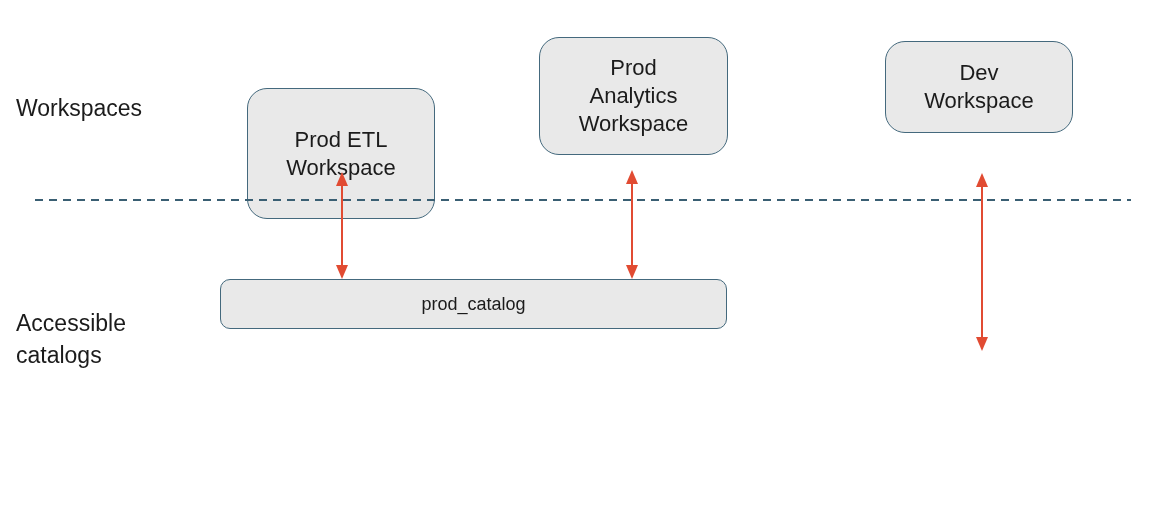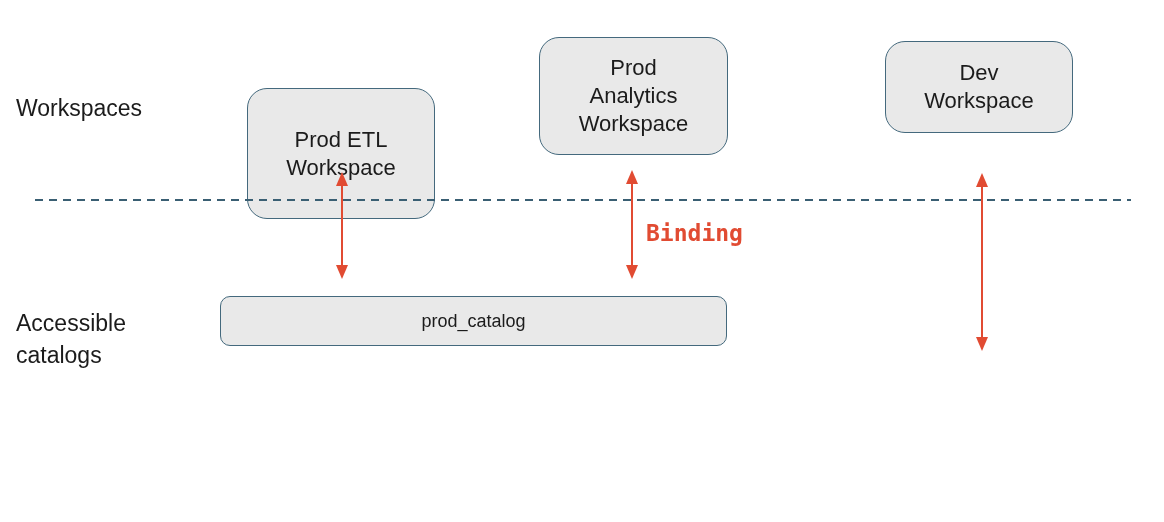--- a/index.html
+++ b/index.html
@@ -43,21 +43,20 @@
   }
   .catalog-bar {
     position: absolute;
     background: var(--box-fill);
     border: 1.5px solid var(--box-border);
     border-radius: 10px;
     display: flex;
     align-items: center;
     justify-content: center;
     text-align: center;
-    margin-top: 17px;
   }
   .catalog-bar .bar-label {
     font-size: 18px;
     line-height: 20px;
   }
   .separator {
     position: absolute;
     left: 35px;
     top: 199px;
     width: 1096px;
@@ -120,20 +119,19 @@
     <polygon points="10,1 4,15 16,15"></polygon>
     <polygon points="10,110 4,96 16,96"></polygon>
   </svg>
 
   <svg class="arrow-svg" style="left:972px; top:172px;" width="20" height="180">
     <line x1="10" y1="13" x2="10" y2="167"></line>
     <polygon points="10,1 4,15 16,15"></polygon>
     <polygon points="10,179 4,165 16,165"></polygon>
   </svg>
 
-  <div class="binding-label">Binding</div>
 
   <div class="catalog-bar" style="left:220px; top:279px; width:507px; height:50px;">
     <div class="bar-label">prod_catalog</div>
   </div>
 
 
 </div>
 
 </body></html>

